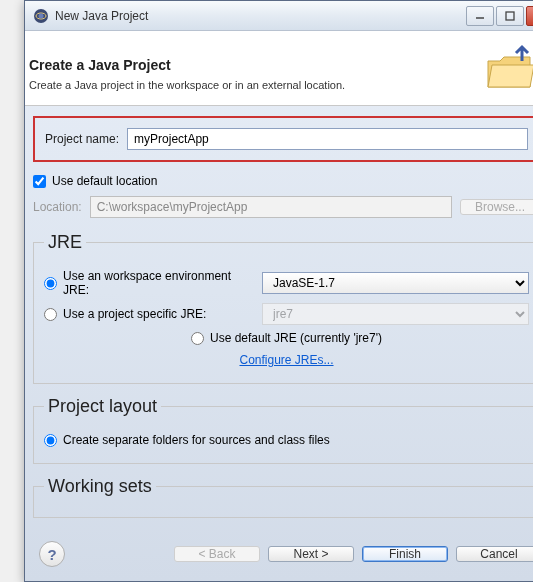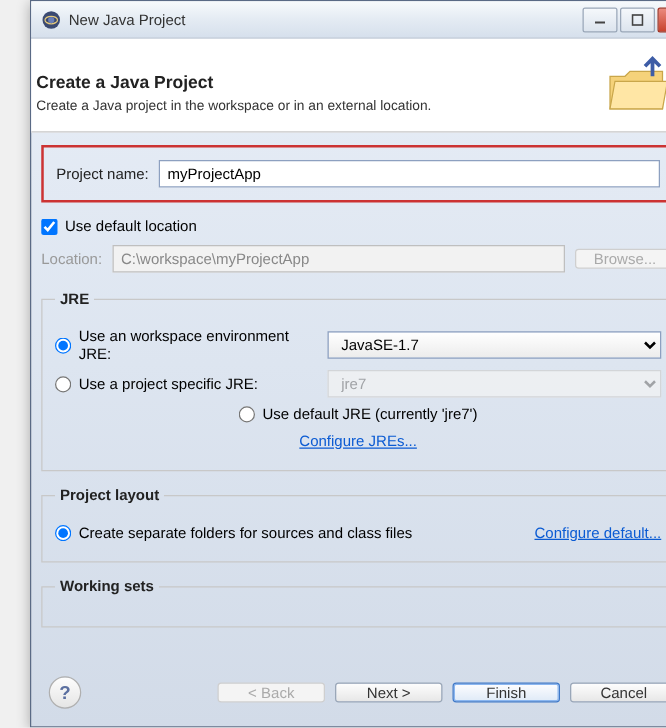--- a/index.html
+++ b/index.html
@@ -136,23 +136,22 @@
       background: linear-gradient(180deg, #fdfdff, #dfeaf7);
     }
     fieldset.group {
       border: 1px solid #c8c8c8;
       border-radius: 0;
       padding: 10px 10px 10px 10px;
       margin-bottom: 12px;
     }
     fieldset.group > legend {
       padding: 0 4px;
-      font-size: 12px;
+      font-size: 18px;
       color: #222;
-      font-weight: bold;
     }
     .jre-row {
       display: flex;
       align-items: center;
       gap: 8px;
       margin: 6px 0;
     }
     .jre-row .radio-label { flex: 0 0 210px; display: flex; align-items: center; gap: 6px; }
     .jre-row .radio-label input[type=radio] { width: 13px; height: 13px; }
     .combo {
@@ -294,21 +293,20 @@
       </div>
     </fieldset>
 
     <fieldset class="group">
       <legend>Project layout</legend>
       <div class="pl-row" style="justify-content: space-between;">
         <span style="display:flex;align-items:center;gap:6px;">
           <input type="radio" name="playout" checked="" style="">
           <span>Create separate folders for sources and class files</span>
         </span>
-        <a class="link">Configure default...</a>
       </div>
     </fieldset>
 
     <fieldset class="group" style="min-height:40px;">
       <legend>Working sets</legend>
     </fieldset>
 
   </div>
 
   <div class="footer">

